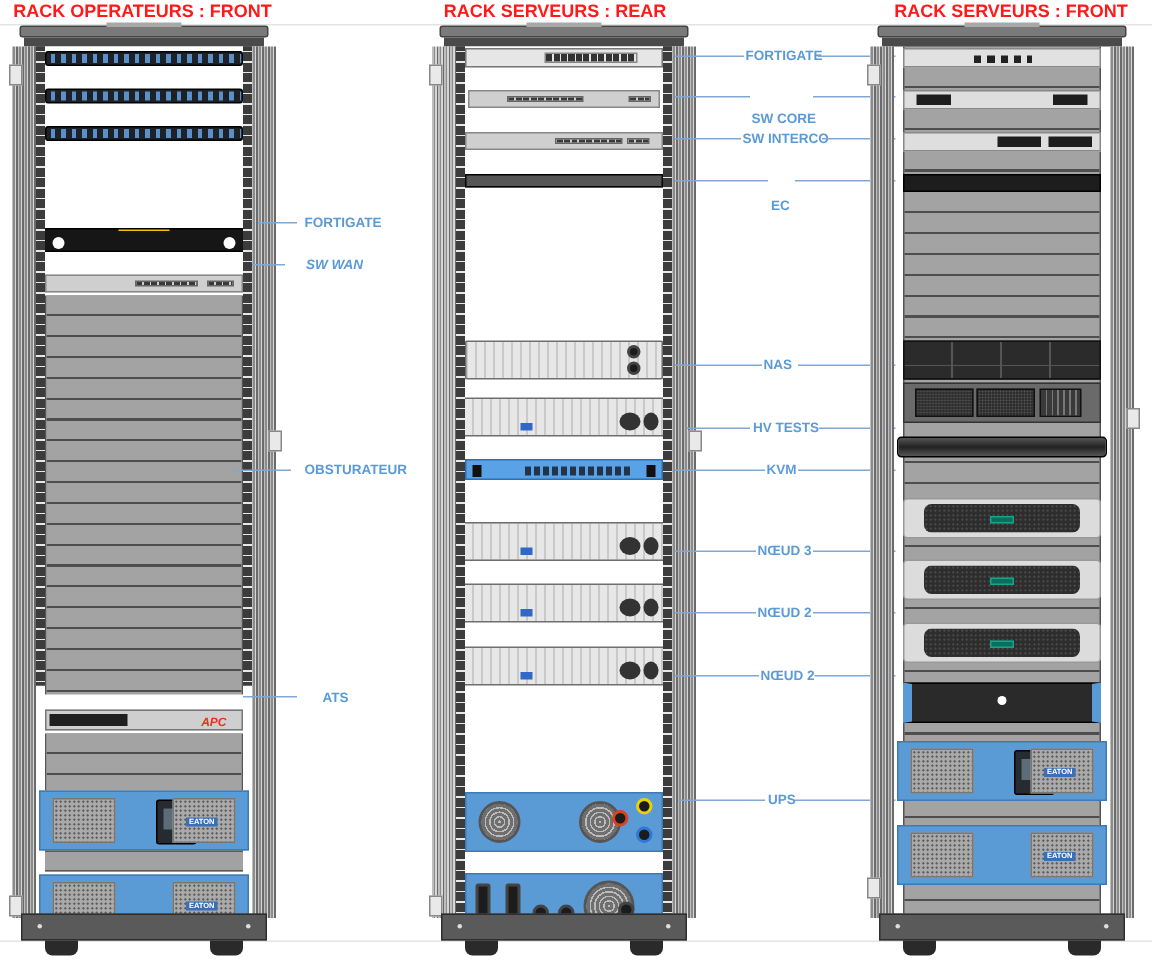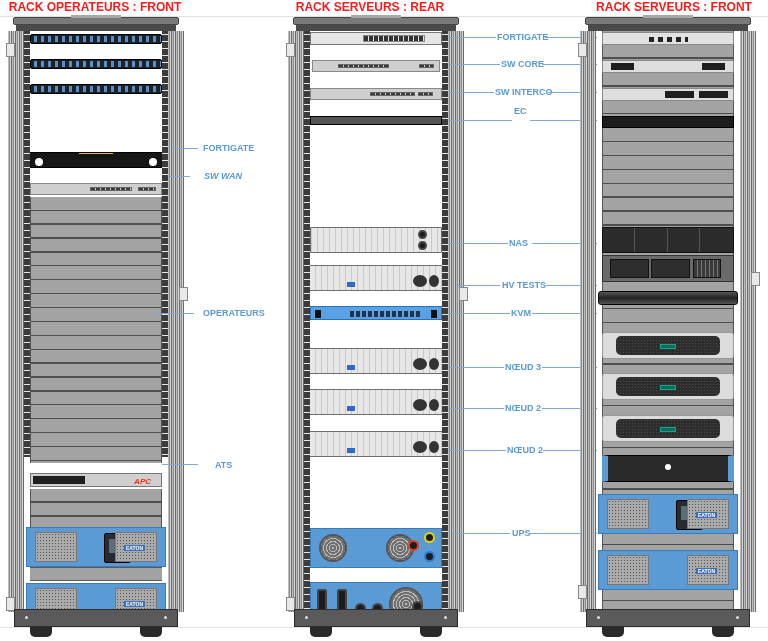--- a/index.html
+++ b/index.html
@@ -147,21 +147,21 @@
   <div class="base"></div>
   <div class="wheel l"></div>
   <div class="wheel r"></div>
 </div>
 
 <div class="lead" style="left:172px;width:26px;top:148px;"></div>
 <div class="lbl" style="left:203px;top:143px;">FORTIGATE</div>
 <div class="lead" style="left:168px;width:22px;top:176px;"></div>
 <div class="lbl" style="left:204px;top:171px;font-style:italic;">SW WAN</div>
 <div class="lead" style="left:156px;width:38px;top:313px;"></div>
-<div class="lbl" style="left:203px;top:308px;">OPERATEURS</div>
+<div class="lbl" style="left:203px;top:308px;">OBSTURATEUR</div>
 <div class="lead" style="left:162px;width:36px;top:464px;"></div>
 <div class="lbl" style="left:215px;top:460px;">ATS</div>
 
 <div class="rack" style="left:288px;width:176px;">
   <div class="topcap"></div>
   <div class="topbar"></div>
   <div class="side l"></div>
   <div class="side r"></div>
   <div class="interior">
     <div class="dev fw" style="top:1px;height:13px;">
@@ -229,29 +229,29 @@
   <div class="base"></div>
   <div class="wheel l"></div>
   <div class="wheel r"></div>
 </div>
 
 <div class="lead" style="left:450px;width:46px;top:37px;"></div>
 <div class="lbl" style="left:497px;top:32px;">FORTIGATE</div>
 <div class="lead" style="left:545px;width:52px;top:37px;"></div>
 
 <div class="lead" style="left:450px;width:50px;top:64px;"></div>
-<div class="lbl" style="left:501px;top:59px;text-align:center;">SW CORE</div>
+<div class="lbl" style="left:501px;top:74px;text-align:center;">SW CORE</div>
 <div class="lead" style="left:542px;width:55px;top:64px;"></div>
 
 <div class="lead" style="left:450px;width:44px;top:92px;"></div>
 <div class="lbl" style="left:495px;top:87px;">SW INTERCO</div>
 <div class="lead" style="left:548px;width:49px;top:92px;"></div>
 
 <div class="lead" style="left:450px;width:62px;top:120px;"></div>
-<div class="lbl" style="left:514px;top:106px;">EC</div>
+<div class="lbl" style="left:514px;top:132px;">EC</div>
 <div class="lead" style="left:530px;width:67px;top:120px;"></div>
 
 <div class="lead" style="left:450px;width:58px;top:243px;"></div>
 <div class="lbl" style="left:509px;top:238px;">NAS</div>
 <div class="lead" style="left:532px;width:65px;top:243px;"></div>
 
 <div class="lead" style="left:458px;width:42px;top:285px;"></div>
 <div class="lbl" style="left:502px;top:280px;">HV TESTS</div>
 <div class="lead" style="left:546px;width:51px;top:285px;"></div>
 

